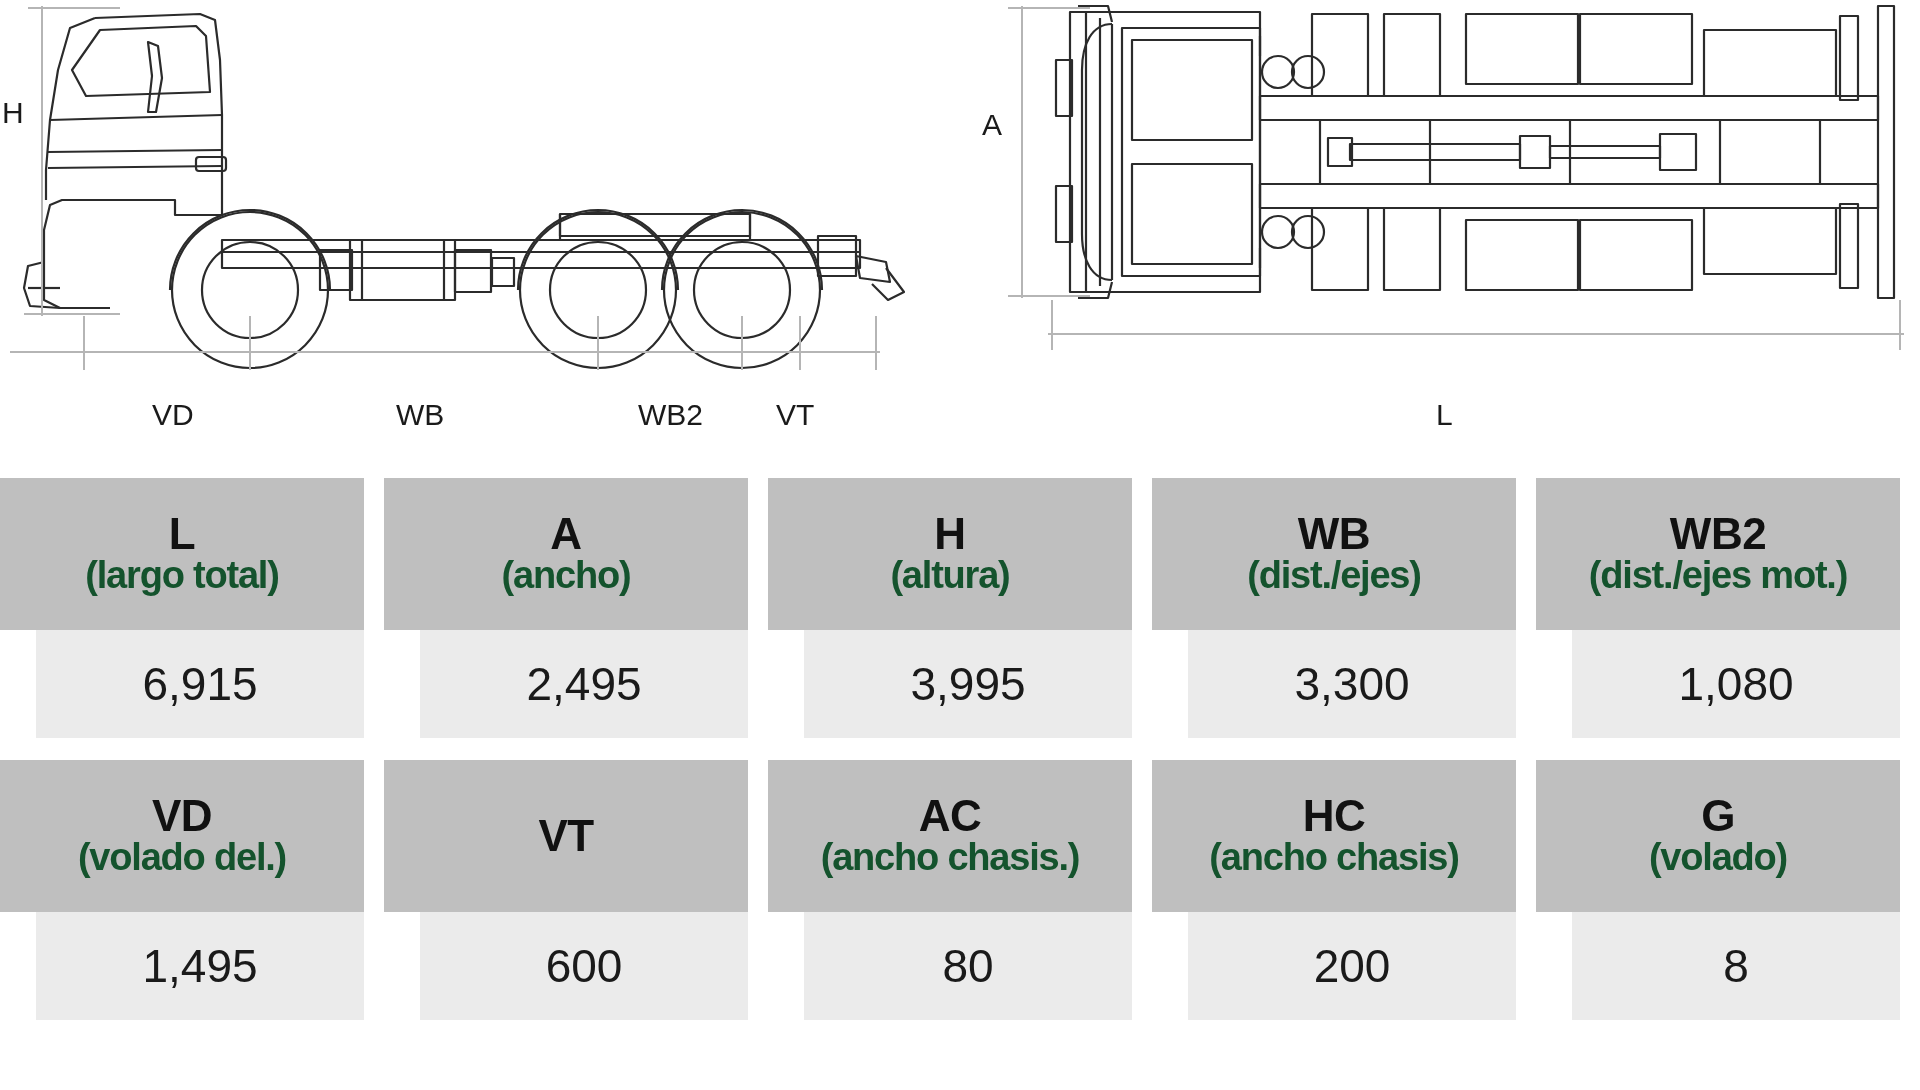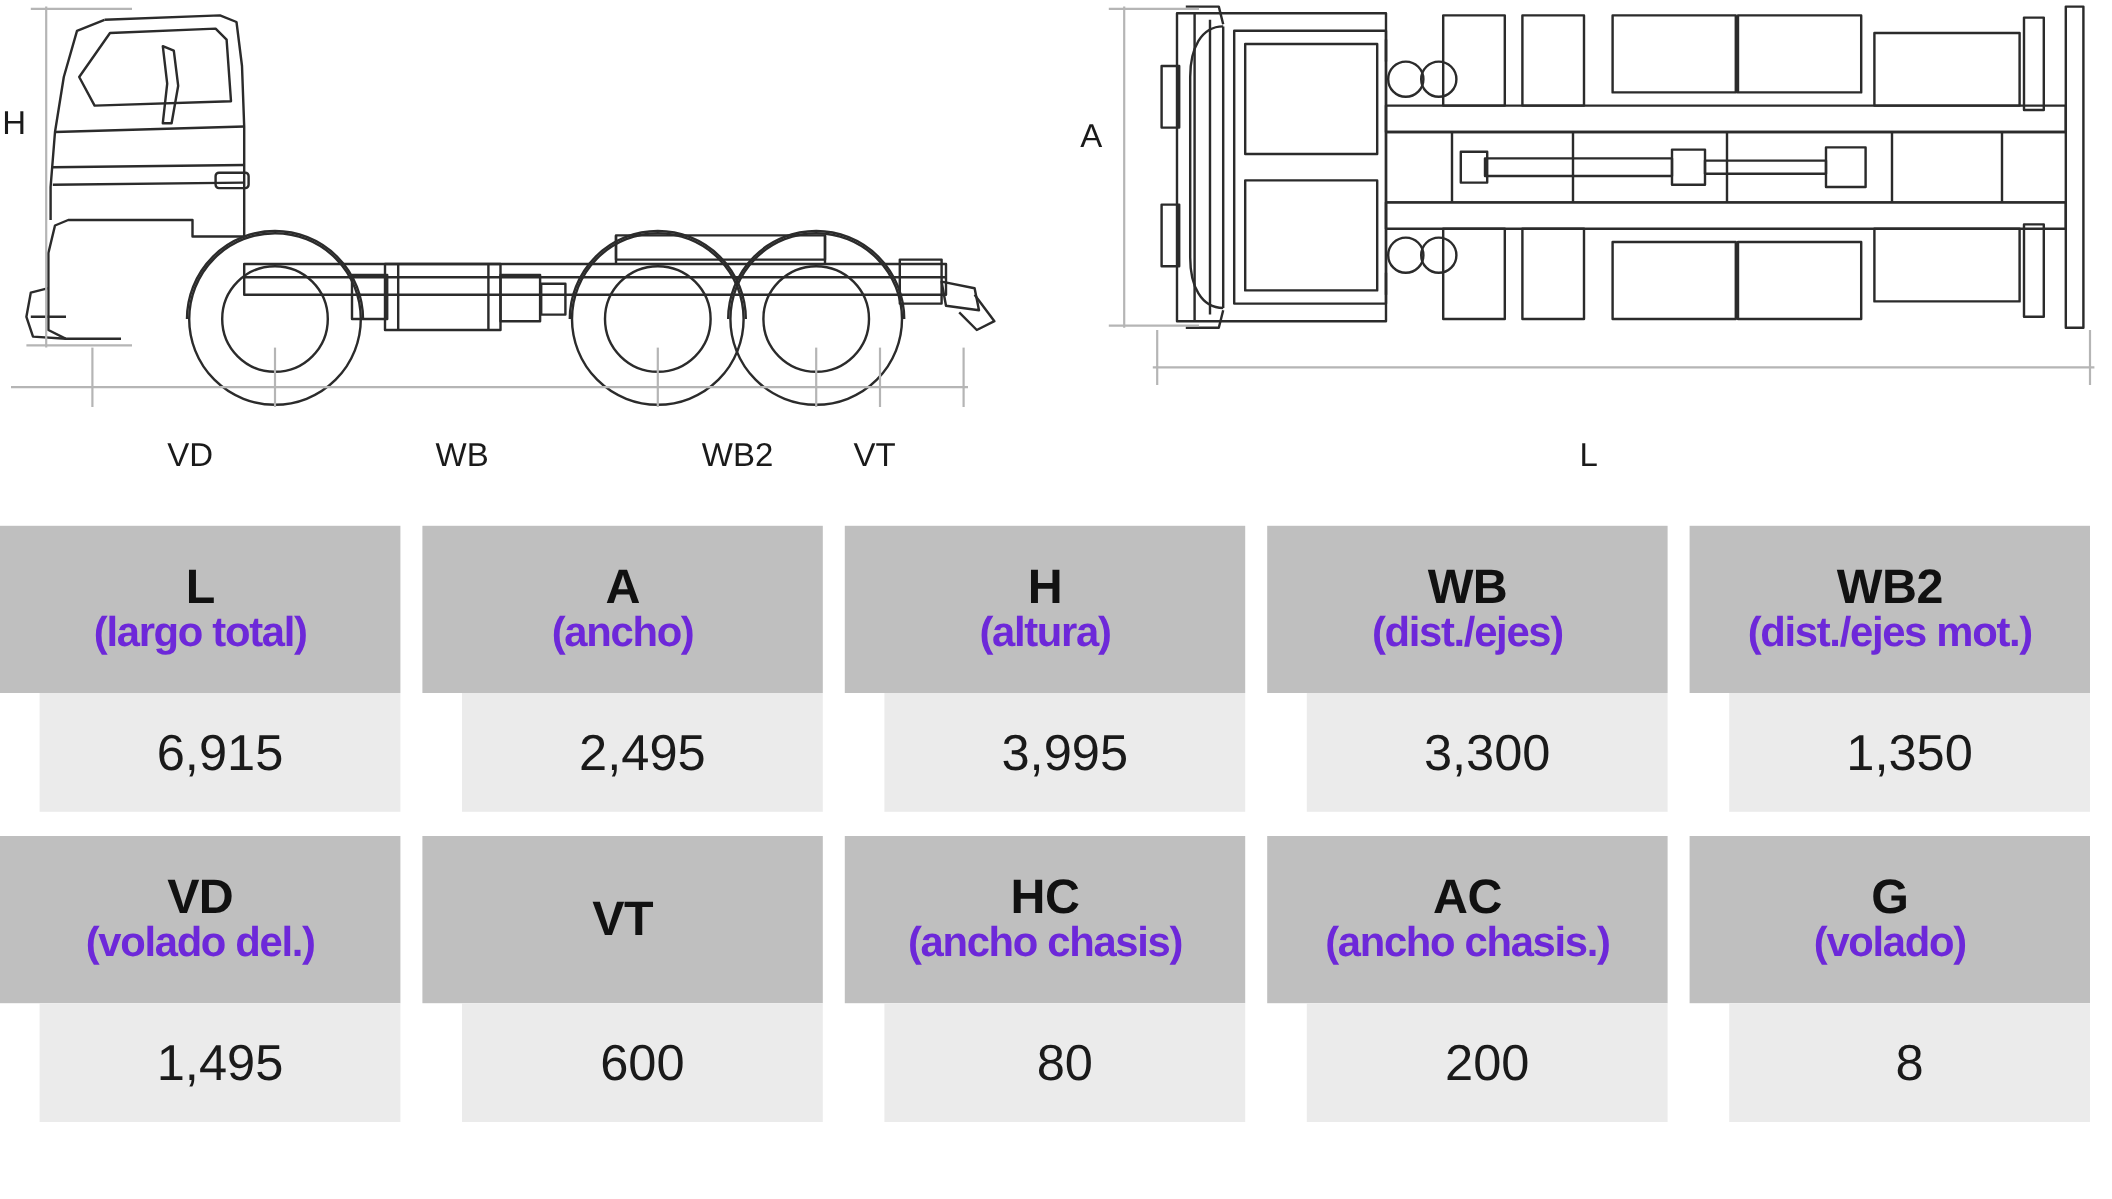--- a/index.html
+++ b/index.html
@@ -86,21 +86,21 @@
     font-weight: bold;
     line-height: 1.0;
     letter-spacing: -0.5px;
     color: #111111;
   }
   .spec-head .desc {
     font-size: 38px;
     font-weight: bold;
     line-height: 1.05;
     letter-spacing: -1.2px;
-    color: #6d28d9;
+    color: #14532d;
     white-space: nowrap;
   }
   .spec-value {
     background: #ebebeb;
     height: 108px;
     display: flex;
     align-items: center;
     justify-content: center;
     font-size: 46px;
     color: #1a1a1a;
@@ -300,52 +300,52 @@
       <div class="spec-cell">
         <div class="spec-value">2,495</div>
       </div>
       <div class="spec-cell">
         <div class="spec-value">3,995</div>
       </div>
       <div class="spec-cell">
         <div class="spec-value">3,300</div>
       </div>
       <div class="spec-cell">
-        <div class="spec-value">1,350</div>
+        <div class="spec-value">1,080</div>
       </div>
     </div>
 
     <div class="row-gap"></div>
 
     <div class="spec-row">
       <div class="spec-cell">
         <div class="spec-head">
           <div class="code">VD</div>
           <div class="desc">(volado del.)</div>
         </div>
       </div>
       <div class="spec-cell">
         <div class="spec-head">
           <div class="code">VT</div>
         </div>
       </div>
       <div class="spec-cell">
         <div class="spec-head">
+          <div class="code">AC</div>
+          <div class="desc">(ancho chasis.)</div>
+        </div>
+      </div>
+      <div class="spec-cell">
+        <div class="spec-head">
           <div class="code">HC</div>
           <div class="desc">(ancho chasis)</div>
         </div>
       </div>
       <div class="spec-cell">
         <div class="spec-head">
-          <div class="code">AC</div>
-          <div class="desc">(ancho chasis.)</div>
-        </div>
-      </div>
-      <div class="spec-cell">
-        <div class="spec-head">
           <div class="code">G</div>
           <div class="desc">(volado)</div>
         </div>
       </div>
     </div>
 
     <div class="spec-row">
       <div class="spec-cell">
         <div class="spec-value">1,495</div>
       </div>

